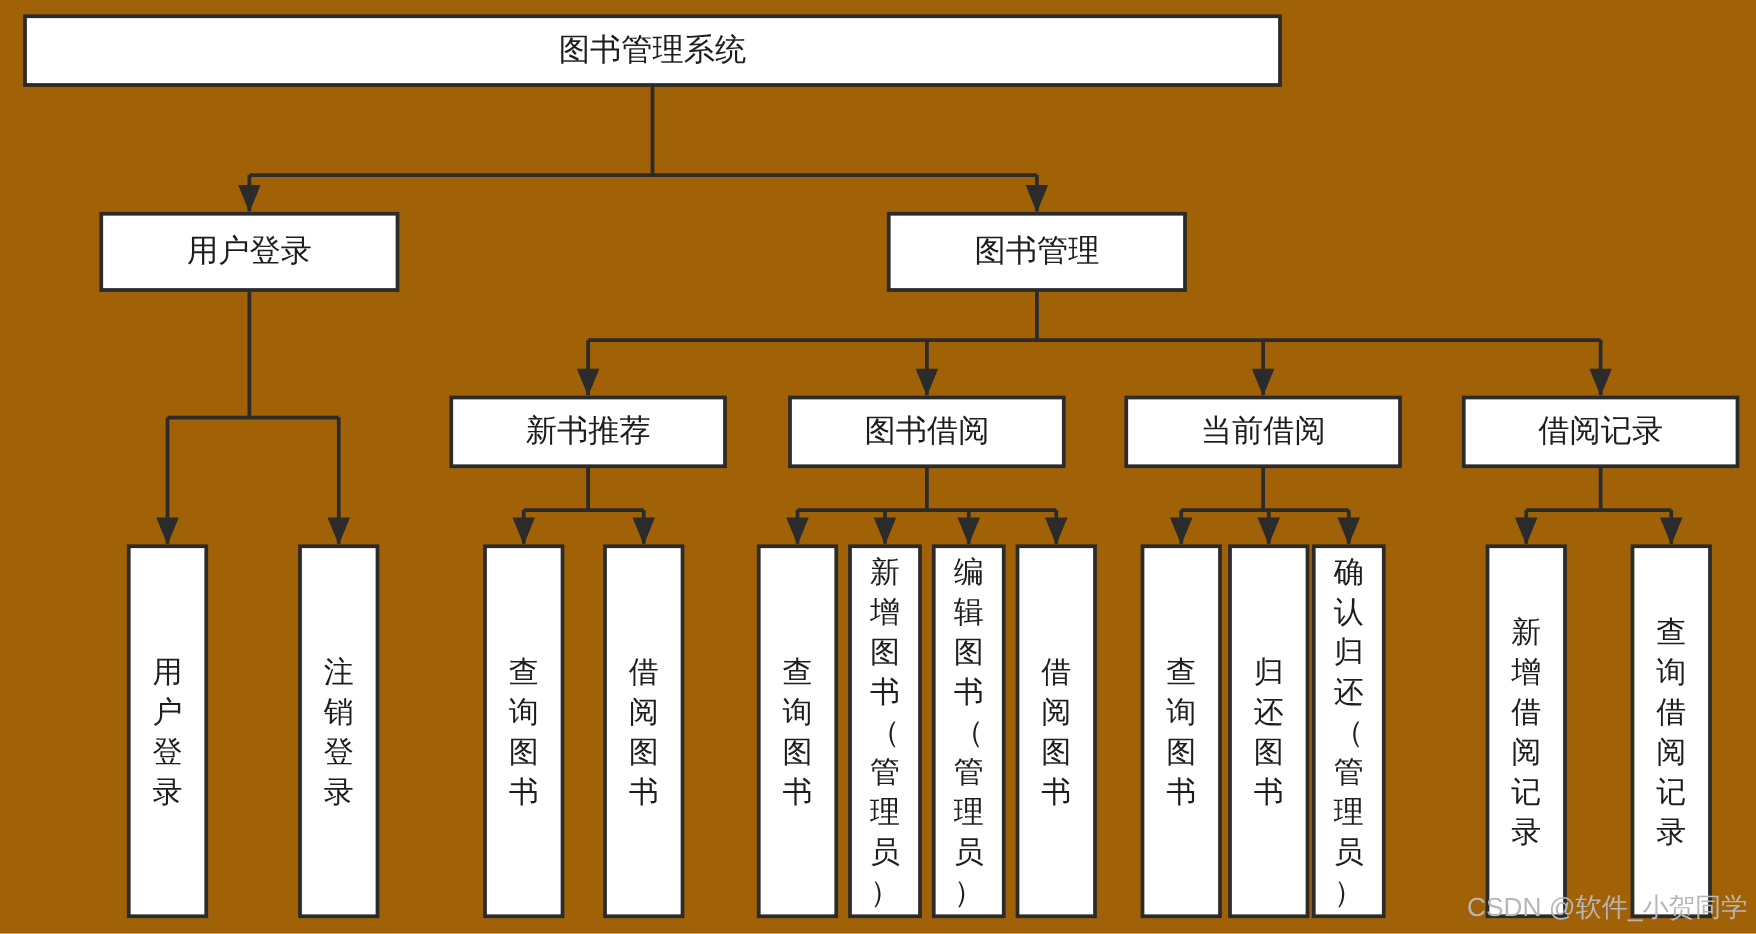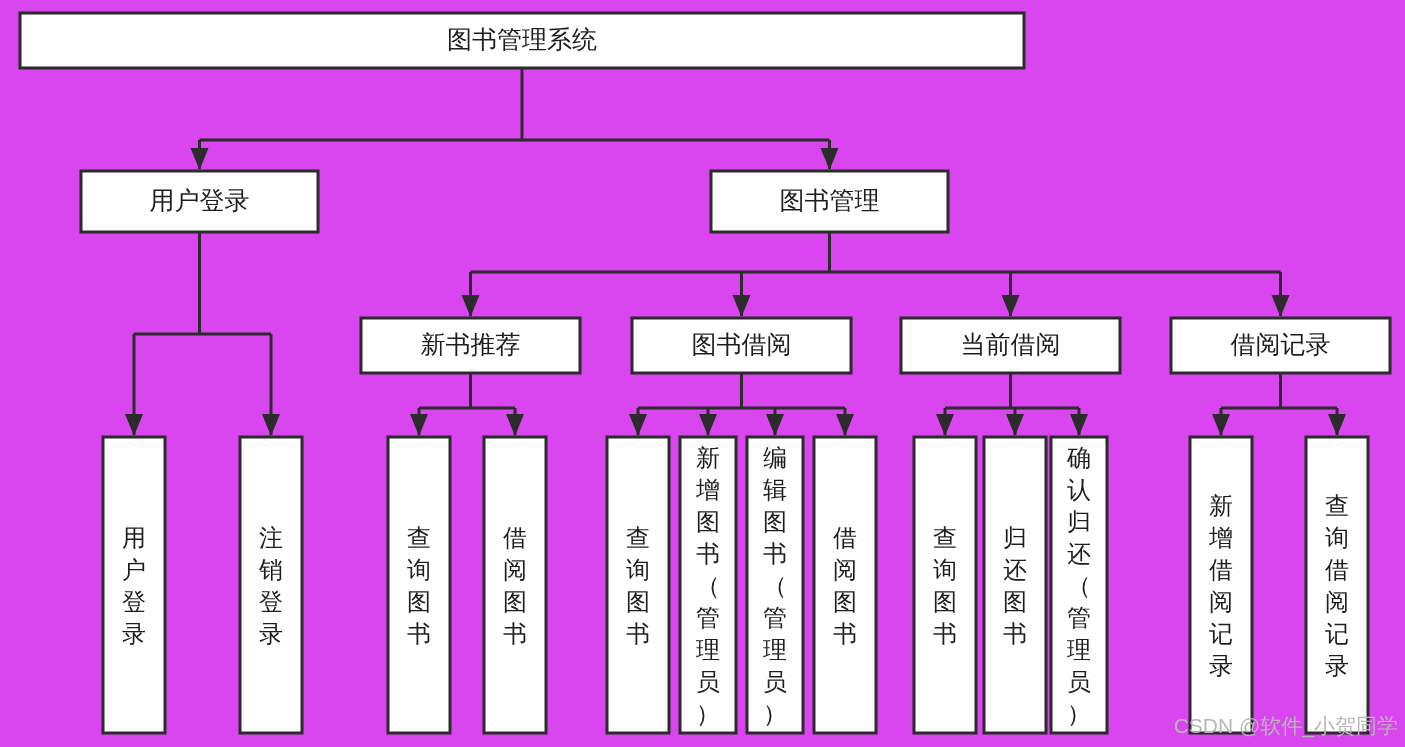--- a/index.html
+++ b/index.html
@@ -7,21 +7,21 @@
     padding: 0;
     background: #ffffff;
   }
   body {
     font-family: "Liberation Sans", "DejaVu Sans", sans-serif;
   }
   #diagram-root {
     position: relative;
     width: 1405px;
     height: 747px;
-    background: #d946ef;
+    background: #a16207;
     overflow: hidden;
   }
   svg.diagram-canvas {
     position: absolute;
     left: 0;
     top: 0;
     width: 1405px;
     height: 747px;
   }
   .node-rect {

